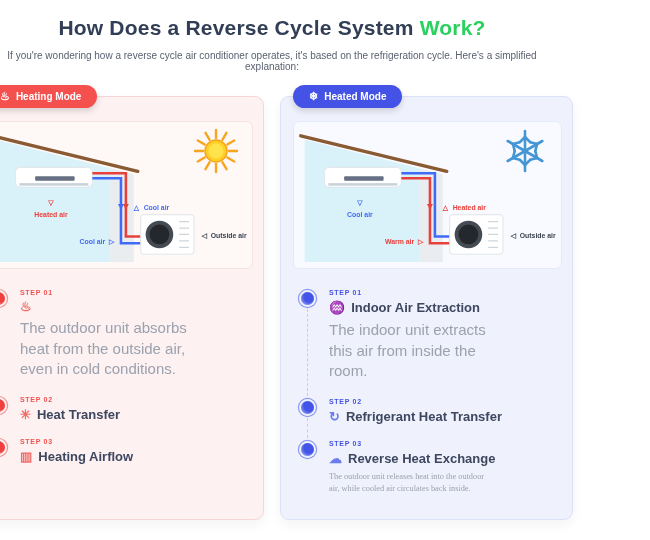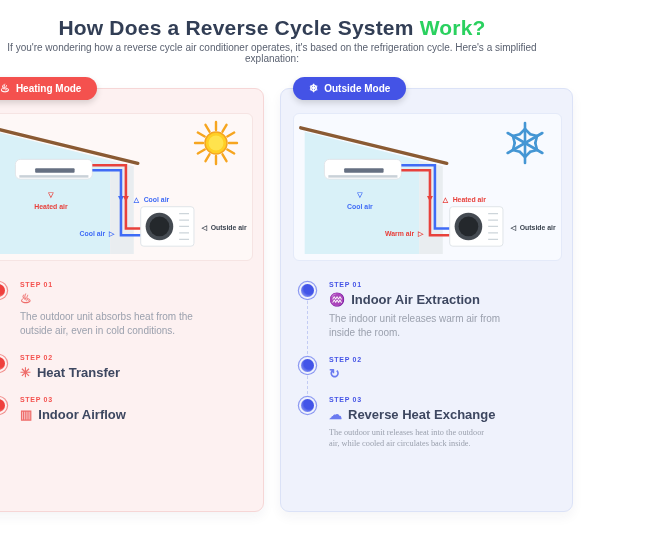--- a/index.html
+++ b/index.html
@@ -4,21 +4,21 @@
 <style>
   * { margin:0; padding:0; box-sizing:border-box; }
   html,body { width:650px; height:540px; background:#ffffff; overflow:hidden;
     font-family:"Liberation Sans", sans-serif; }
   .page { width:544px; height:540px; position:relative; }
 
   
   .header { text-align:center; padding-top:16px; }
   .title { font-size:21px; font-weight:800; color:#323e55; letter-spacing:.2px; }
   .title .accent { color:var(--accent-green,#2ad15f); }
-  .subtitle { margin-top:2px; font-size:10px; color:#5a6170; }
+  .subtitle { margin-top:10px; font-size:10px; color:#5a6170; }
 
   
   .panels { display:flex; justify-content:center; gap:16px; margin-top:24px; }
   .panel { width:293px; height:424px; border-radius:9px; position:relative;
     padding:24px 12px 10px 12px; box-shadow:0 5px 12px rgba(40,40,80,.05); }
   .panel.heating { background:#fdf1f1; border:1px solid #f6d6d6;
     --accent:var(--heating-red,#f4514e); --accent-soft:#ee6d6b;
     --pipe-a:#e8413c; --pipe-b:#3f6bf6; --lbl-indoor:#e8413c; --lbl-top:#3f6bf6;
     --lbl-pipe:#3f6bf6; --bullet-core:#ef403d; --bullet-rim:#f9b6b4;
     --ring:#f2918f; --gap:#fdf1f1; --card-bg:#fef8f7; --card-border:#f6e4e3;
@@ -56,21 +56,21 @@
     top:20px; bottom:2px; border-left:1px dashed var(--connector); }
   .bullet { flex:0 0 auto; width:13px; height:13px; border-radius:50%;
     margin-top:3px; position:relative; z-index:1;
     background:radial-gradient(circle at 62% 38%, var(--bullet-core) 45%, var(--bullet-rim) 100%);
     box-shadow:0 0 0 2px var(--gap), 0 0 0 3.2px var(--ring); }
   .step-label { font-size:7px; font-weight:700; letter-spacing:.7px;
     color:var(--accent); text-transform:uppercase; }
   .step-title { display:flex; align-items:center; gap:6px; margin-top:4px;
     font-size:13px; font-weight:700; color:#3d4760; }
   .step-icon { color:var(--accent-soft); font-size:13px; line-height:1; }
-  .step-desc { margin-top:5px; font-size:10px; line-height:1.38;
+  .step-desc { margin-top:5px; font-size:15px; line-height:1.38;
     color:#9ba1ae; max-width:180px; }
   .panel.cooling .step:nth-child(3) .step-desc { font-size:8.3px; max-width:160px;font-family:Liberation Serif, serif; }
 </style>
 </head>
 <body>
 
 <div class="page">
 
   <div class="header">
     <div class="title">
@@ -167,31 +167,31 @@
               <span>Heat Transfer</span>
             </div>
           </div>
         </div>
         <div class="step">
           <span class="bullet"></span>
           <div class="step-body">
             <div class="step-label">STEP 03</div>
             <div class="step-title">
               <span class="step-icon">▥</span>
-              <span>Indoor Airflow</span>
+              <span>Heating Airflow</span>
             </div>
           </div>
         </div>
       </div>
     </div>
 
     <div class="panel cooling">
       <div class="badge">
         <span class="bicon">❄</span>
-        <span>Outside Mode</span>
+        <span>Heated Mode</span>
       </div>
 
       <div class="diagram-card">
         <svg class="diagram-svg" viewBox="0 0 269 148">
           <g>
             <polygon points="10,18 126,47 126,142 10,142" fill="#d9f1f8"></polygon>
             <polygon points="126,47 150,53 150,142 126,142" fill="#e9edf0"></polygon>
             <line x1="6" y1="14" x2="154" y2="50" stroke="#8a5a33" stroke-width="3.5" stroke-linecap="round"></line>
           </g>
           <g>
@@ -254,29 +254,30 @@
 
       <div class="steps">
         <div class="step">
           <span class="bullet"></span>
           <div class="step-body">
             <div class="step-label">STEP 01</div>
             <div class="step-title">
               <span class="step-icon">♒</span>
               <span>Indoor Air Extraction</span>
             </div>
-            <p class="step-desc">The indoor unit releases warm air from inside the room.</p>
+            <p class="step-desc">The indoor unit extracts this air from inside the room.</p>
           </div>
         </div>
         <div class="step">
           <span class="bullet"></span>
           <div class="step-body">
             <div class="step-label">STEP 02</div>
             <div class="step-title">
               <span class="step-icon">↻</span>
+              <span>Refrigerant Heat Transfer</span>
             </div>
           </div>
         </div>
         <div class="step">
           <span class="bullet"></span>
           <div class="step-body">
             <div class="step-label">STEP 03</div>
             <div class="step-title">
               <span class="step-icon">☁</span>
               <span>Reverse Heat Exchange</span>

